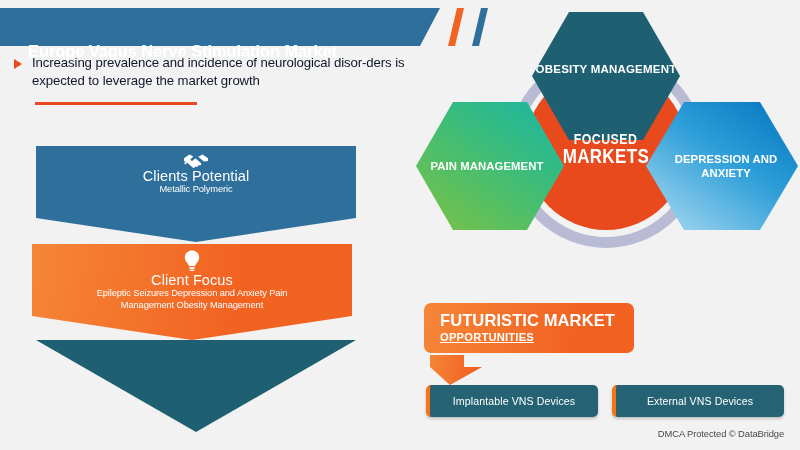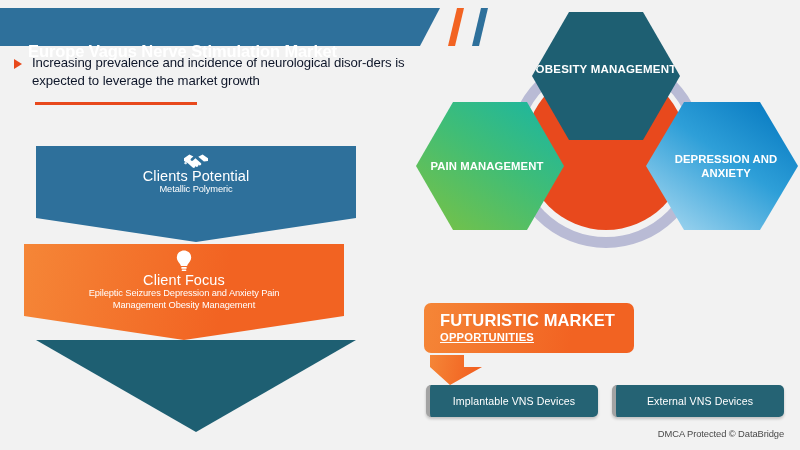--- a/index.html
+++ b/index.html
@@ -147,21 +147,21 @@
   }
   #seg1 .fbody {
     background: #2E709B;
     clip-path: polygon(0 0, 100% 0, 100% 72px, 50% 96px, 0 72px);
     filter: drop-shadow(0 2px 2px rgba(0,0,0,0.22));
   }
   #seg1 .fcontent { position: relative; padding-top: 6px; }
 
   
   #seg2 {
-    left: 24px; top: 104px;
+    left: 32px; top: 104px;
     width: 320px; height: 96px;
   }
   #seg2 .fbody {
     background: linear-gradient(100deg, #F58637 0%, #F26322 62%, #F26322 100%);
     clip-path: polygon(0 0, 100% 0, 100% 72px, 50% 96px, 0 72px);
     filter: drop-shadow(0 2px 2px rgba(0,0,0,0.22));
   }
   #seg2 .fcontent { position: relative; padding-top: 6px; }
 
   
@@ -307,21 +307,21 @@
     width: 52px; height: 30px;
     background: linear-gradient(100deg, #F58637 0%, #F26322 80%);
     clip-path: polygon(0 0, 34px 0, 34px 12px, 52px 12px, 20px 30px, 0 12px);
   }
   .dev-box {
     position: absolute;
     top: 385px;
     height: 32px;
     border-radius: 5px;
     background: #256374;
-    border-left: 4px solid #a3a3a3;
+    border-left: 4px solid #f97316;
     box-sizing: border-box;
     display: flex;
     align-items: center;
     justify-content: center;
     color: #ffffff;
     font-size: 10.6px;
     letter-spacing: 0.1px;
     box-shadow: 0 2px 3px rgba(0,0,0,0.20);
   }
   #dev-box-1 { left: 426px; width: 172px; }
@@ -395,20 +395,24 @@
     <div class="hex" id="hex-obesity">
       <span>OBESITY MANAGEMENT</span>
     </div>
     <div class="hex" id="hex-pain">
       <span>PAIN MANAGEMENT</span>
     </div>
     <div class="hex" id="hex-depression">
       <span>DEPRESSION AND ANXIETY</span>
     </div>
 
+    <div class="circle-label">
+      <div class="cl-top">FOCUSED</div>
+      <div class="cl-bot">MARKETS</div>
+    </div>
   </div>
 
   <div class="fm-box">
     <div class="fm-t1">FUTURISTIC MARKET</div>
     <div class="fm-t2">OPPORTUNITIES</div>
   </div>
 
   <div class="arrow-down">
     <div class="shaft"></div>
   </div>

